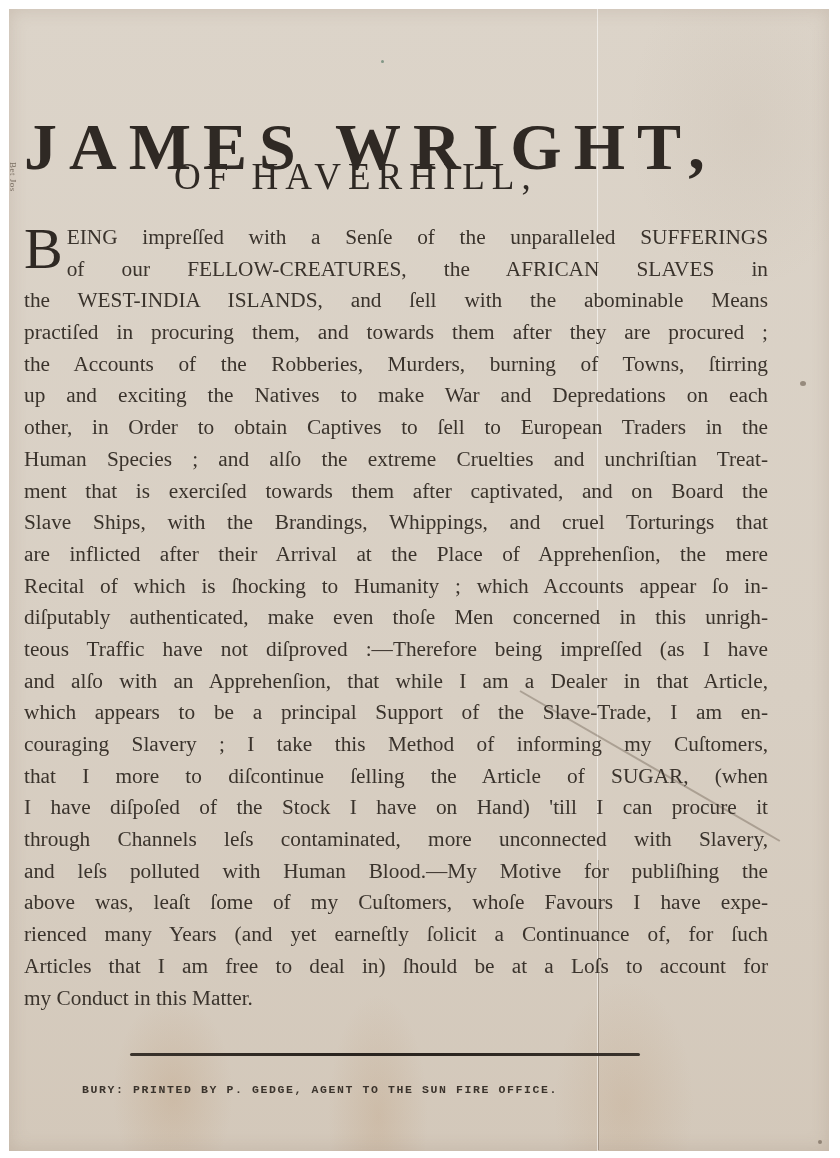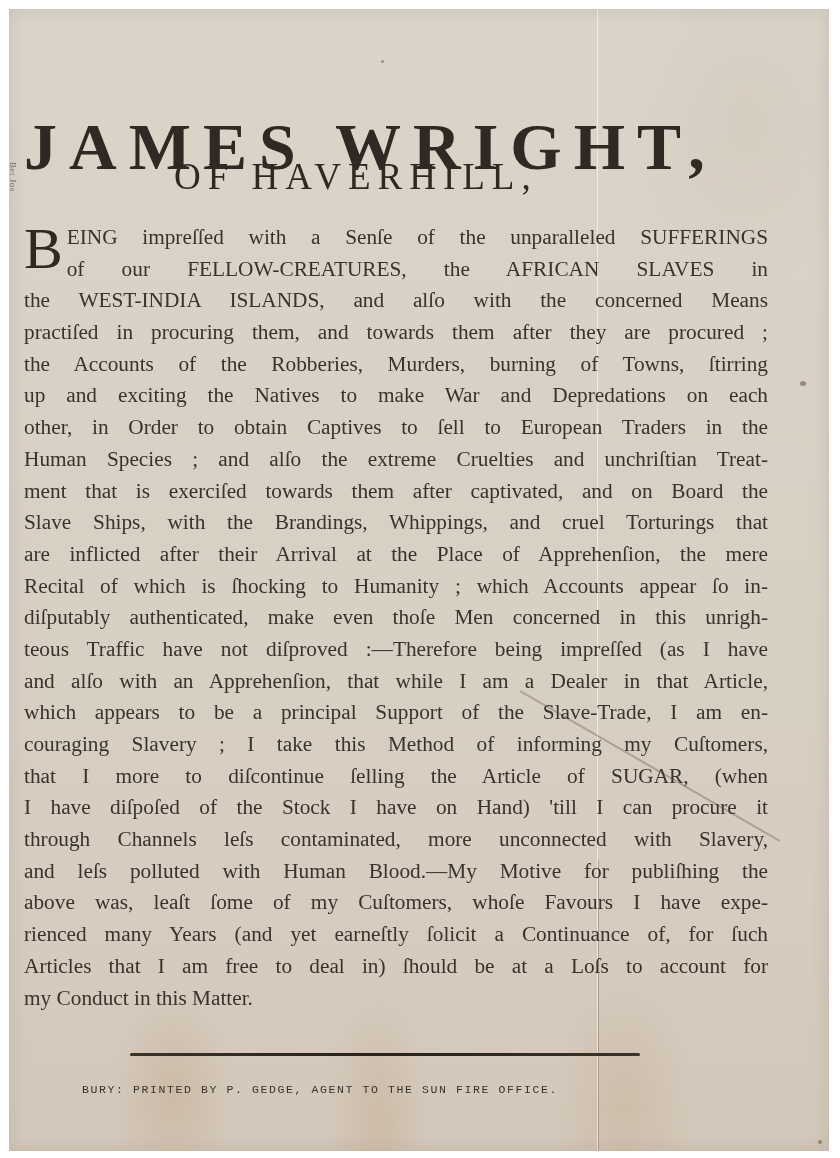--- a/index.html
+++ b/index.html
@@ -56,21 +56,21 @@
   }
   .rule {
     position: absolute; left: 130px; top: 1053px; width: 510px; height: 3px;
     background: linear-gradient(90deg, #3a332c 0%, #2a241f 40%, #2a241f 60%, #3a332c 100%);
     border-radius: 2px;
   }
   .imprint {
     position: absolute; left: 82px; top: 1083px; width: 620px;
     font-family: "Liberation Mono", "DejaVu Sans Mono", monospace;
     font-size: 11.5px; letter-spacing: 1.6px; color: #3a332c; white-space: nowrap;
-    font-weight: normal;
+    font-weight: bold;
   }
   .spot { position: absolute; border-radius: 50%; background: rgba(95,80,65,0.55); }
 </style>
 </head>
 <body>
 
 <div class="paper"></div>
 <div class="fold-line"></div>
 <div class="fold-line-dark"></div>
 <div class="crease"></div>
@@ -81,21 +81,21 @@
 
 <div class="side-note">Bet Jos</div>
 
 <h1 class="title">JAMES WRIGHT,</h1>
 <div class="subtitle">OF HAVERHILL,</div>
 
 <div class="body">
   <span class="dropcap">B</span>
   <span class="line">EING impreſſed with a Senſe of the unparalleled SUFFERINGS</span>
   <span class="line">of our FELLOW-CREATURES, the AFRICAN SLAVES in</span>
-  <span class="line">the WEST-INDIA ISLANDS, and alſo with the concerned Means</span>
+  <span class="line">the WEST-INDIA ISLANDS, and ſell with the abominable Means</span>
   <span class="line">practiſed in procuring them, and towards them after they are procured ;</span>
   <span class="line">the Accounts of the Robberies, Murders, burning of Towns, ſtirring</span>
   <span class="line">up and exciting the Natives to make War and Depredations on each</span>
   <span class="line">other, in Order to obtain Captives to ſell to European Traders in the</span>
   <span class="line">Human Species ; and alſo the extreme Cruelties and unchriſtian Treat-</span>
   <span class="line">ment that is exerciſed towards them after captivated, and on Board the</span>
   <span class="line">Slave Ships, with the Brandings, Whippings, and cruel Torturings that</span>
   <span class="line">are inflicted after their Arrival at the Place of Apprehenſion, the mere</span>
   <span class="line">Recital of which is ſhocking to Humanity ; which Accounts appear ſo in-</span>
   <span class="line">diſputably authenticated, make even thoſe Men concerned in this unrigh-</span>

